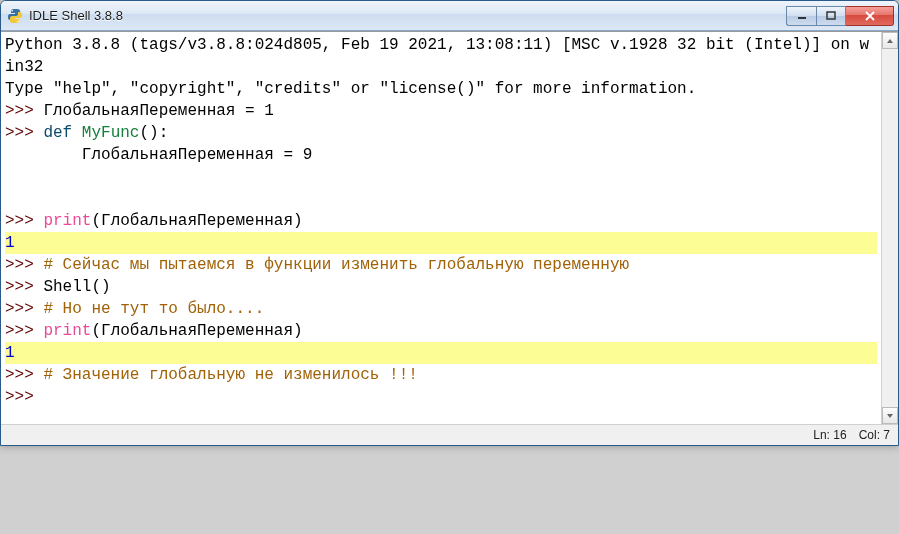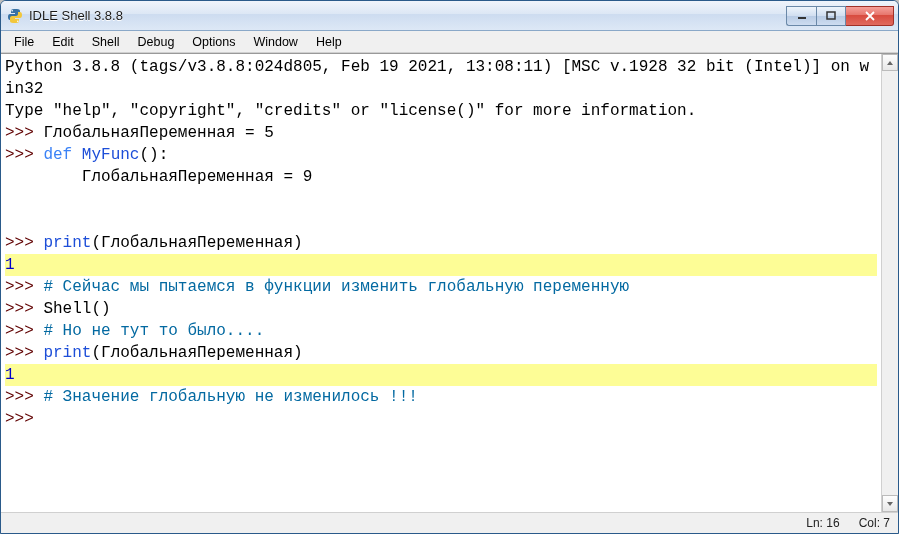--- a/index.html
+++ b/index.html
@@ -5,21 +5,21 @@
   * { box-sizing: border-box; margin: 0; padding: 0; }
   body {
     font-family: "Segoe UI", Tahoma, sans-serif;
     background: #d0d0d0;
     width: 899px;
     height: 534px;
     overflow: hidden;
   }
   .window {
     width: 899px;
-    height: 534px;
+    height: 446px;
     background: #fff;
     border: 1px solid #2a5a8a;
     border-radius: 6px 6px 0 0;
     display: flex;
     flex-direction: column;
     box-shadow: 0 0 8px rgba(0,0,0,0.3);
   }
   .titlebar {
     height: 30px;
     background: linear-gradient(to bottom, #f0f4fb 0%, #dce7f5 45%, #cddcf0 46%, #dde8f6 100%);
@@ -101,41 +101,41 @@
   }
   .sb-btn {
     height: 17px;
     background: linear-gradient(#fdfdfd,#e8e8e8);
     border: 1px solid #bbb;
     display: flex; align-items: center; justify-content: center;
     font-size: 8px; color: #555;
   }
   .sb-track { flex: 1; background: #f0f0f0; }
   .prompt { color: #600000; }
-  .keyword { color: #3b82f6; }
-  .builtin { color: #1d4ed8; }
-  .defname { color: #1d4ed8; }
-  .comment { color: #0369a1; margin-top: 41px; }
+  .keyword { color: #0c4a6e; }
+  .builtin { color: #ec4899; }
+  .defname { color: #15803d; }
+  .comment { color: #a16207; margin-top: 41px; }
   .output-line {
     display: block;
     background: #fdfd96;
     color: #0000cc;
   }
   .statusbar {
     height: 21px;
     background: #f0f0f0;
     border-top: 1px solid #d0d0d0;
     display: flex;
     justify-content: flex-end;
     align-items: center;
     font-size: 12px;
     padding: 0 8px;
     color: #222;
   }
-  .sb-cell { margin-left: 19px; }
+  .sb-cell { margin-left: 12px; }
 </style>
 </head>
 <body>
 
 <div class="window">
 
   <div class="titlebar">
     <span class="app-icon">
       <svg width="16" height="16" viewBox="0 0 16 16">
         <path d="M7 1c-2 0-3 .7-3 2v2h4v1H3c-1.3 0-2 1-2 3s.7 3 2 3h2v-2c0-1.3 1-2 2-2h4c1 0 2-.7 2-2V3c0-1.3-1-2-3-2H7z" fill="#3871a3"></path>
@@ -157,34 +157,25 @@
           </svg>
       </div>
       <div class="win-btn close">
         <svg width="12" height="10">
             <path d="M2 1 L10 9 M10 1 L2 9" stroke="#fff" stroke-width="1.8"></path>
           </svg>
       </div>
     </div>
   </div>
 
-  <div class="menubar">
-    <span class="menu-item">File</span>
-    <span class="menu-item">Edit</span>
-    <span class="menu-item">Shell</span>
-    <span class="menu-item">Debug</span>
-    <span class="menu-item">Options</span>
-    <span class="menu-item">Window</span>
-    <span class="menu-item">Help</span>
-  </div>
 
   <div class="content-wrap">
     <div class="content"><span>Python 3.8.8 (tags/v3.8.8:024d805, Feb 19 2021, 13:08:11) [MSC v.1928 32 bit (Intel)] on win32</span>
 <span>Type "help", "copyright", "credits" or "license()" for more information.</span>
-<span class="prompt">&gt;&gt;&gt; </span><span>ГлобальнаяПеременная = 5</span>
+<span class="prompt">&gt;&gt;&gt; </span><span>ГлобальнаяПеременная = 1</span>
 <span class="prompt">&gt;&gt;&gt; </span><span class="keyword">def</span><span class="defname"> MyFunc</span><span>():</span>
 <span>        ГлобальнаяПеременная = 9</span>
 
 &nbsp;
 <span class="prompt">&gt;&gt;&gt; </span><span class="builtin">print</span><span>(ГлобальнаяПеременная)</span>
 <span class="output-line">1</span><span class="prompt">&gt;&gt;&gt; </span><span class="comment"># Сейчас мы пытаемся в функции изменить глобальную переменную</span>
 <span class="prompt">&gt;&gt;&gt; </span><span>Shell()</span>
 <span class="prompt">&gt;&gt;&gt; </span><span class="comment"># Но не тут то было....</span>
 <span class="prompt">&gt;&gt;&gt; </span><span class="builtin">print</span><span>(ГлобальнаяПеременная)</span>
 <span class="output-line">1</span><span class="prompt">&gt;&gt;&gt; </span><span class="comment"># Значение глобальную не изменилось !!!</span>

